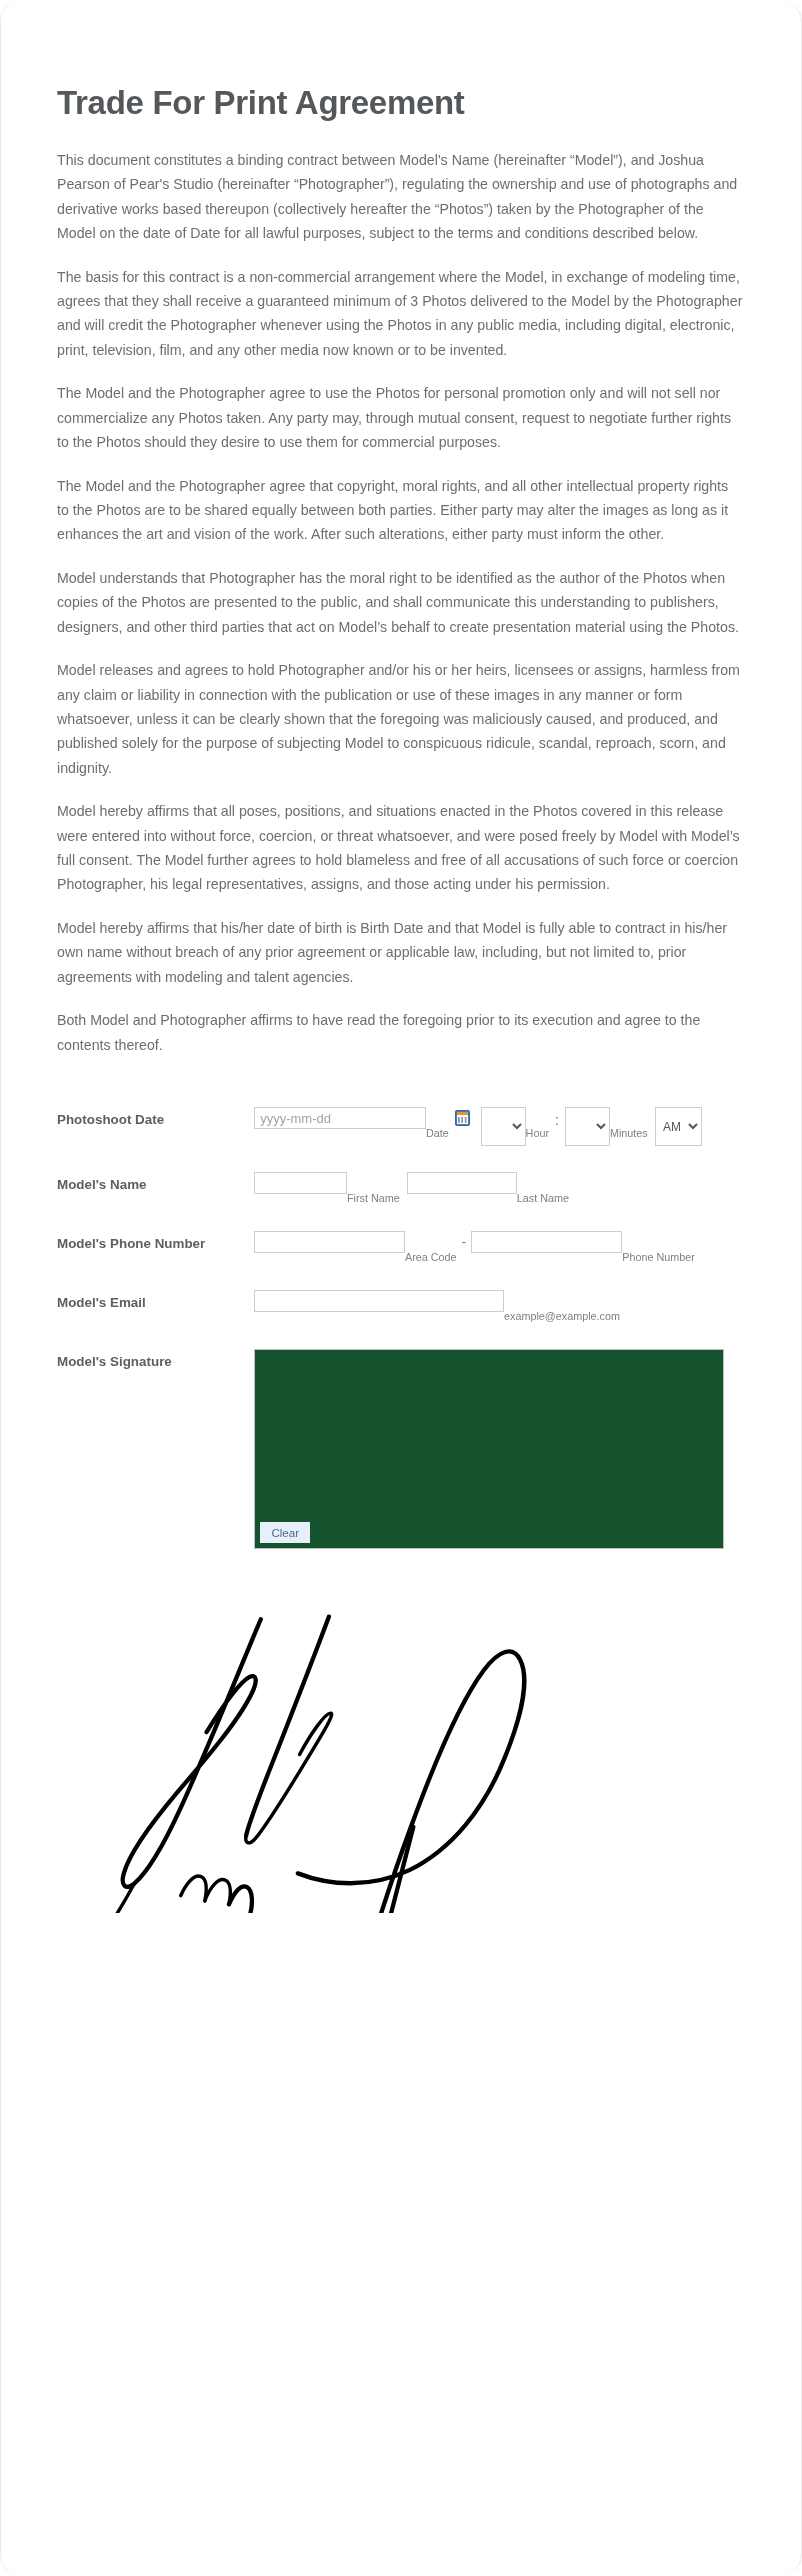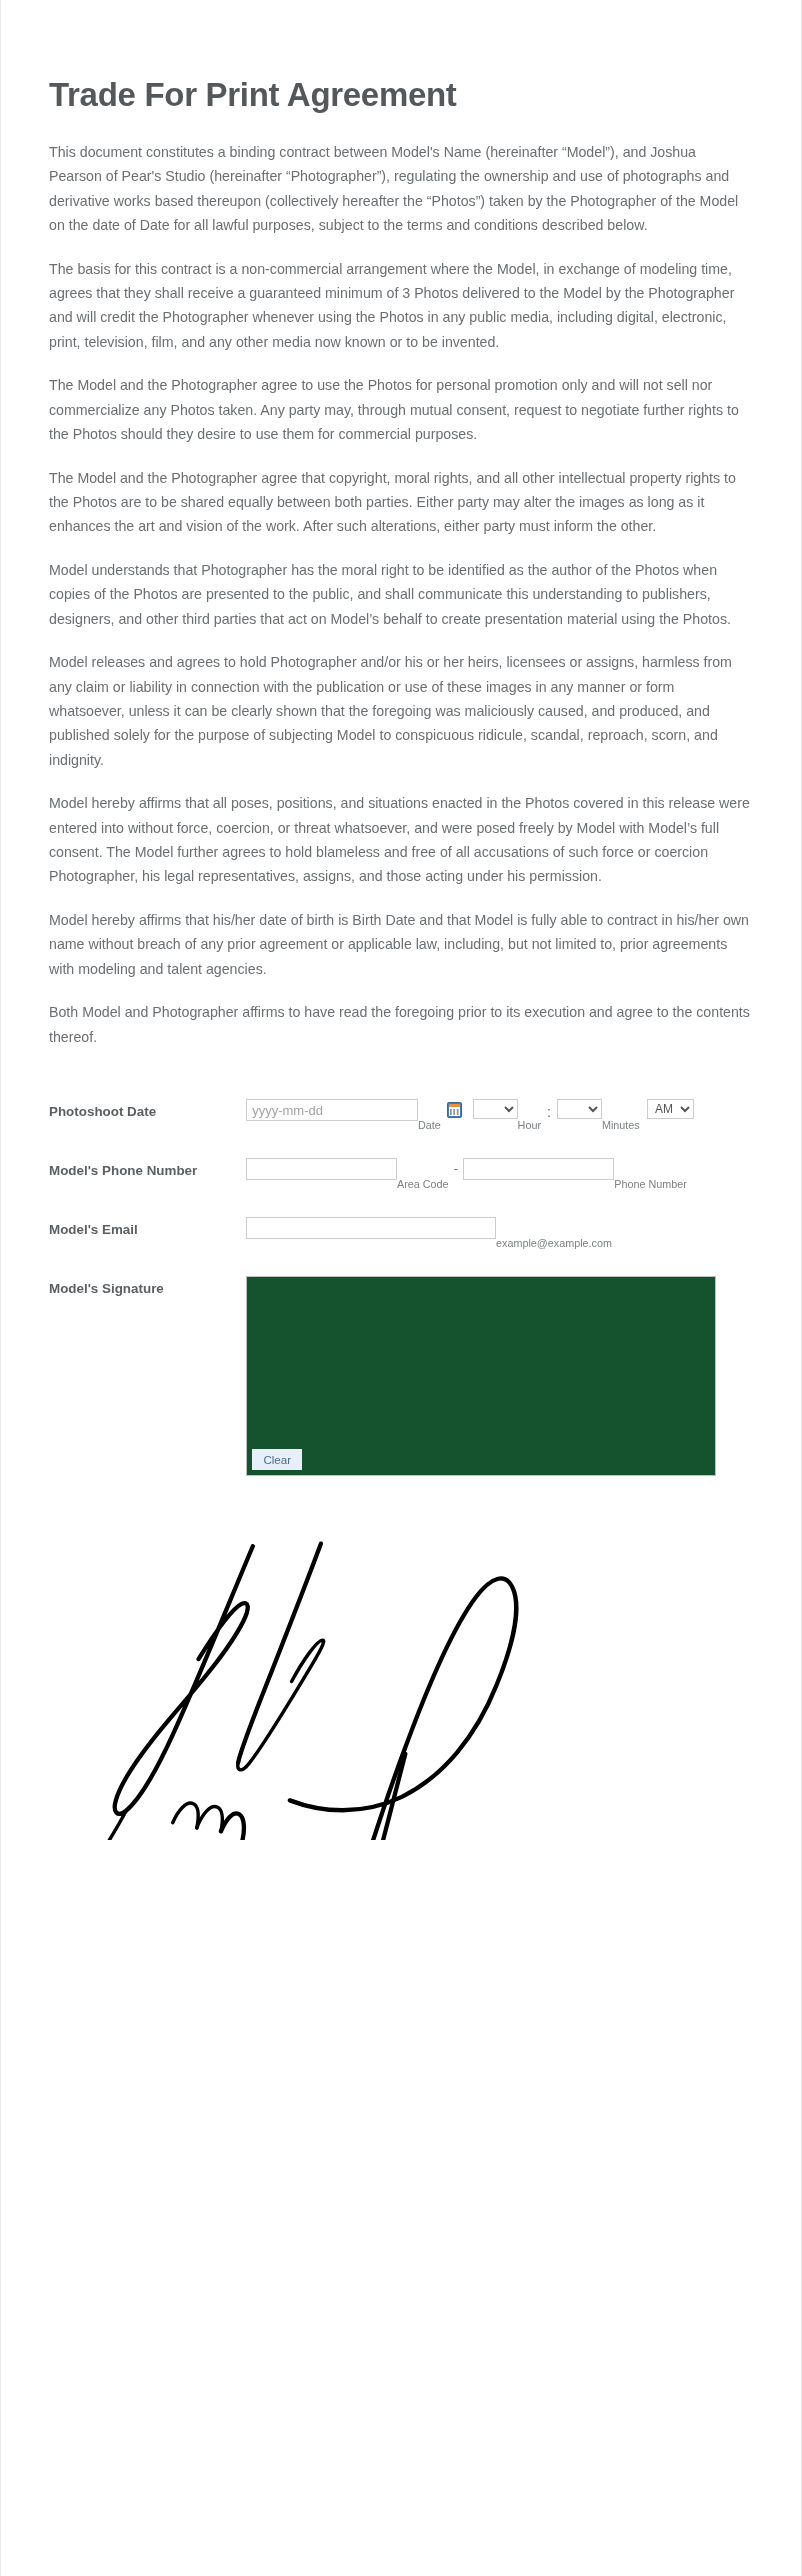--- a/index.html
+++ b/index.html
@@ -16,21 +16,22 @@
     overflow: hidden;
   }
   .page {
     position: relative;
     width: 802px;
     min-height: 2576px;
     box-sizing: border-box;
     border-left: 0.9px solid #e9e9e9;
     border-right: 0.9px solid #e9e9e9;
     background: #fff;
-    padding: 0;
+    padding: 8px;
+    border-radius: 22px;
   }
   .content {
     padding: 76px 50px 0 48px;
   }
   h1.doc-title {
     font-size: 33px;
     line-height: 1.15;
     font-weight: bold;
     color: #55585b;
     margin: 0 0 26px 0;
@@ -120,21 +121,21 @@
       #fff;
     opacity: 0.85;
   }
   .cal-top {
     position:absolute; left:0.9px; right:0.9px; top:0.9px; height:2.6px;
     background:#e8923a;
   }
   select.sel {
     border: 0.9px solid #cdcdcd;
     background: #fff;
-    height: 20px;
+    height: 39px;
     box-sizing: border-box;
     font-size: 12px;
     font-family: "Liberation Sans", sans-serif;
     color: #555;
     padding: 0.9px 1.7px 0.9px 3.4px;
     outline: none;
   }
   .sel-hour, .sel-min { width: 45px; }
   .sel-ampm { width: 47px; }
   .colon {
@@ -242,20 +243,36 @@
             <select class="sel sel-ampm">
               <option>AM</option>
               <option>PM</option>
             </select>
           </div>
         </div>
       </div>
     </div>
 
 
+    <div class="frow">
+      <div class="flabel">Model's Name</div>
+      <div class="fbody">
+        <div class="inline">
+          <div class="seg">
+            <input class="tbox name-input" type="text" style="">
+            <div class="sub">First Name</div>
+          </div>
+          <div class="gap8"></div>
+          <div class="seg">
+            <input class="tbox name-input2" type="text" style="">
+            <div class="sub">Last Name</div>
+          </div>
+        </div>
+      </div>
+    </div>
 
     <div class="frow">
       <div class="flabel">Model's Phone Number</div>
       <div class="fbody">
         <div class="inline">
           <div class="seg">
             <input class="tbox area-input" type="text" style="">
             <div class="sub">Area Code</div>
           </div>
           <div class="dash">-</div>

